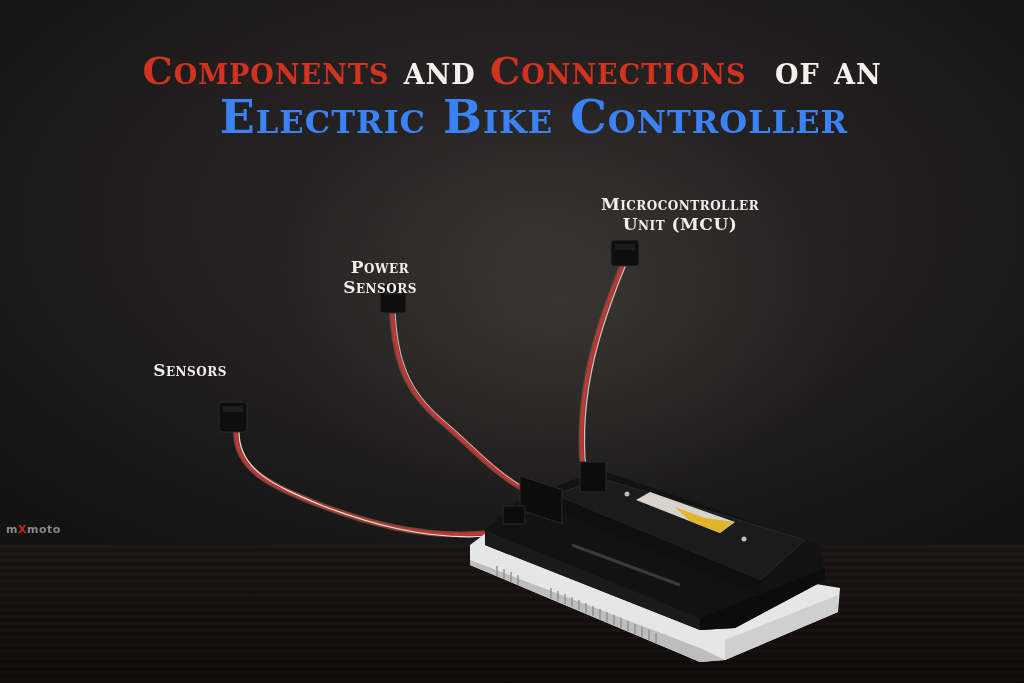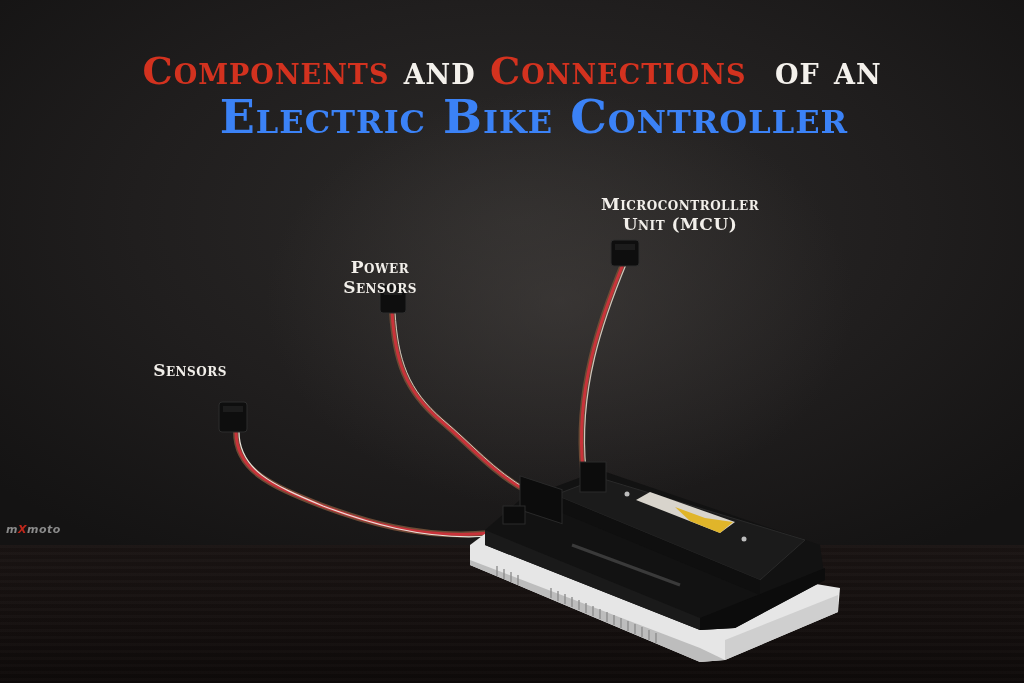--- a/index.html
+++ b/index.html
@@ -14,21 +14,21 @@
       radial-gradient(ellipse 170px 45px at 345px 605px, rgba(170,110,60,0.75), rgba(120,70,35,0.35) 45%, rgba(0,0,0,0) 100%),
       repeating-linear-gradient(180deg, rgba(255,255,255,0.015) 0 3px, rgba(0,0,0,0.04) 3px 7px),
       linear-gradient(180deg,#1a1413 0%,#140f0e 60%,#0e0a09 100%);
   }
   .title{position:absolute;left:0;right:0;top:48px;text-align:center;font-variant:small-caps;font-weight:bold;letter-spacing:1px;line-height:46px;}
   .title .l1{font-size:38px;}
   .title .l2{font-size:46px;color:#3b82f6;padding-left:44px;}
   .red{color:#d3321f;}
   .white{color:#f4f1ec;}
   .label{position:absolute;color:#f2efea;font-variant:small-caps;font-weight:bold;font-size:17px;line-height:20px;text-align:center;letter-spacing:0.5px;}
-  .watermark{position:absolute;left:6px;top:523px;font-family:"DejaVu Sans","Liberation Sans",sans-serif;font-style:italic;font-weight:bold;font-size:11px;color:#8a8a8a;letter-spacing:0.5px;}
+  .watermark{position:absolute;left:6px;top:523px;font-family:"DejaVu Sans","Liberation Sans",sans-serif;font-weight:bold;font-size:11px;color:#8a8a8a;letter-spacing:0.5px;}
   .watermark .x{color:#c0271b;}
   svg{position:absolute;left:0;top:0;}
 </style>
 </head>
 <body>
 
 <div class="bg"></div>
 <div class="floor"></div>
 
 <div class="title">

